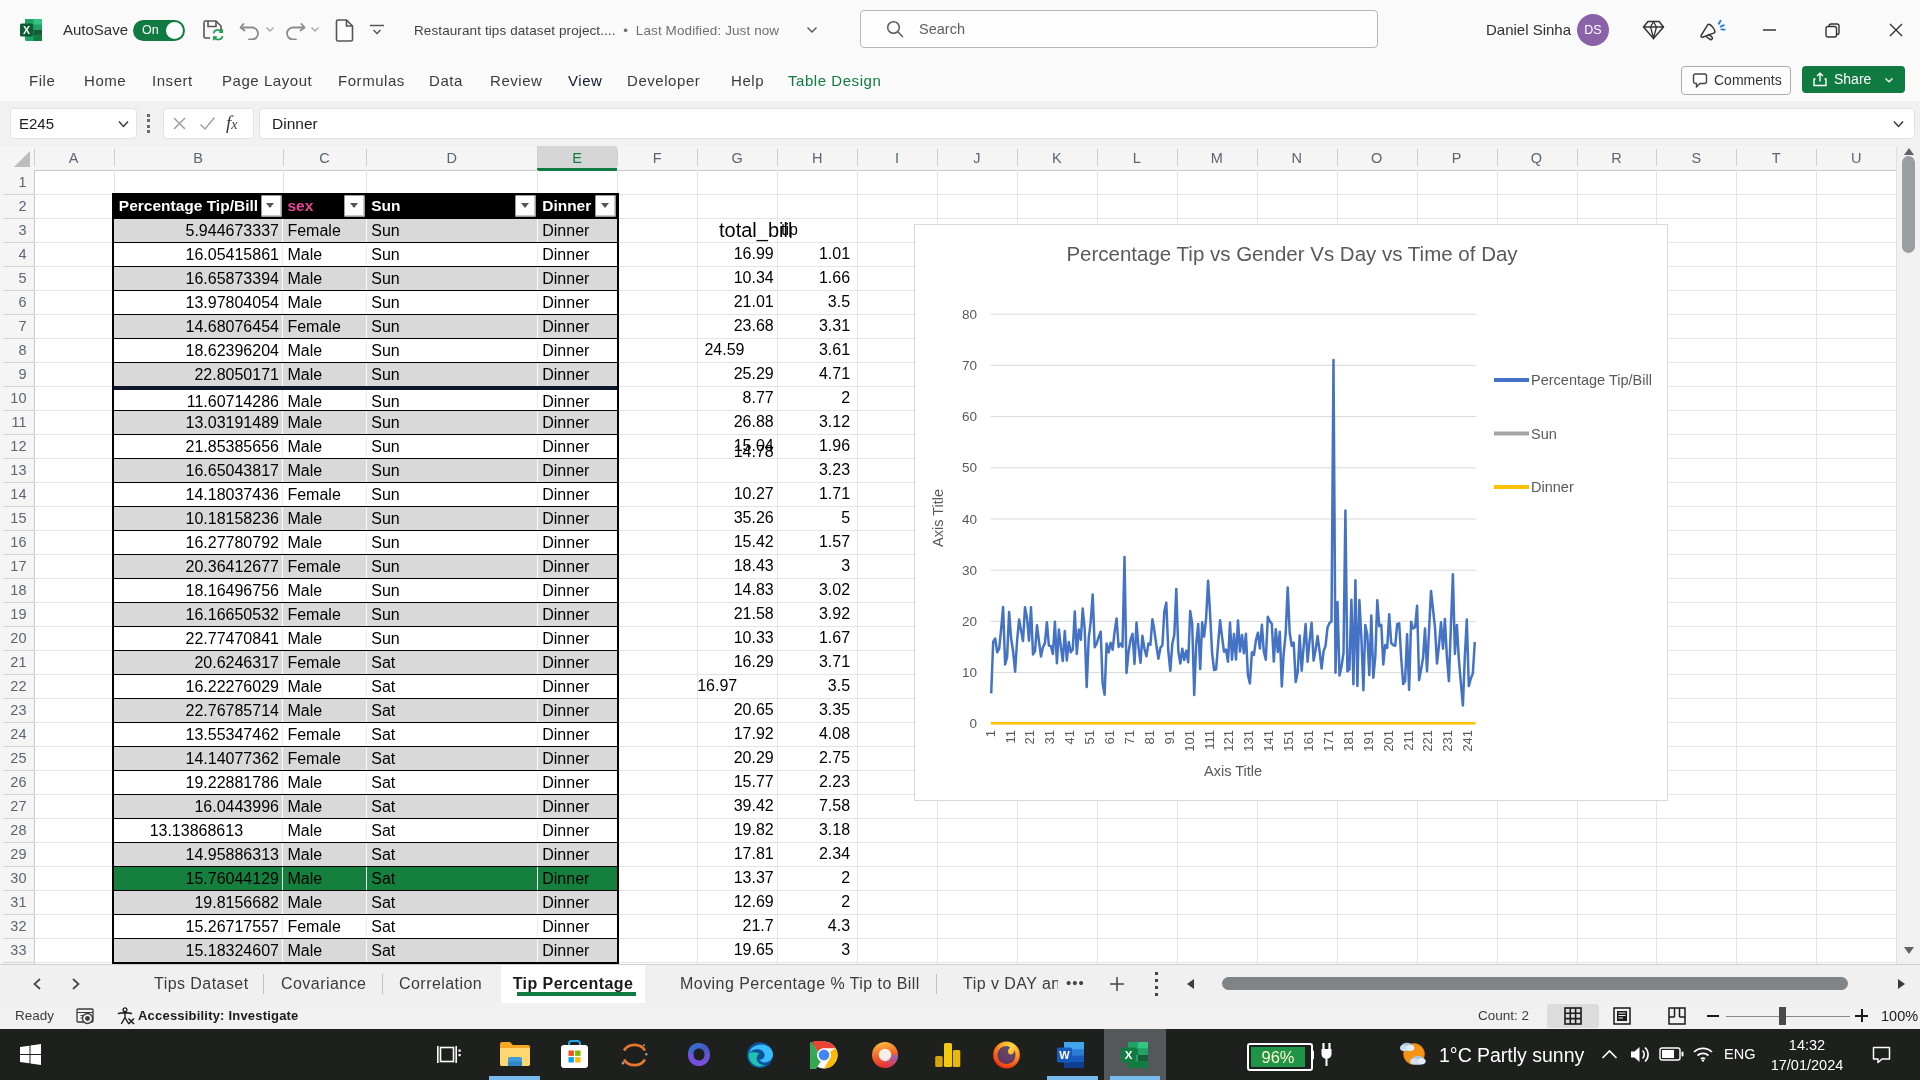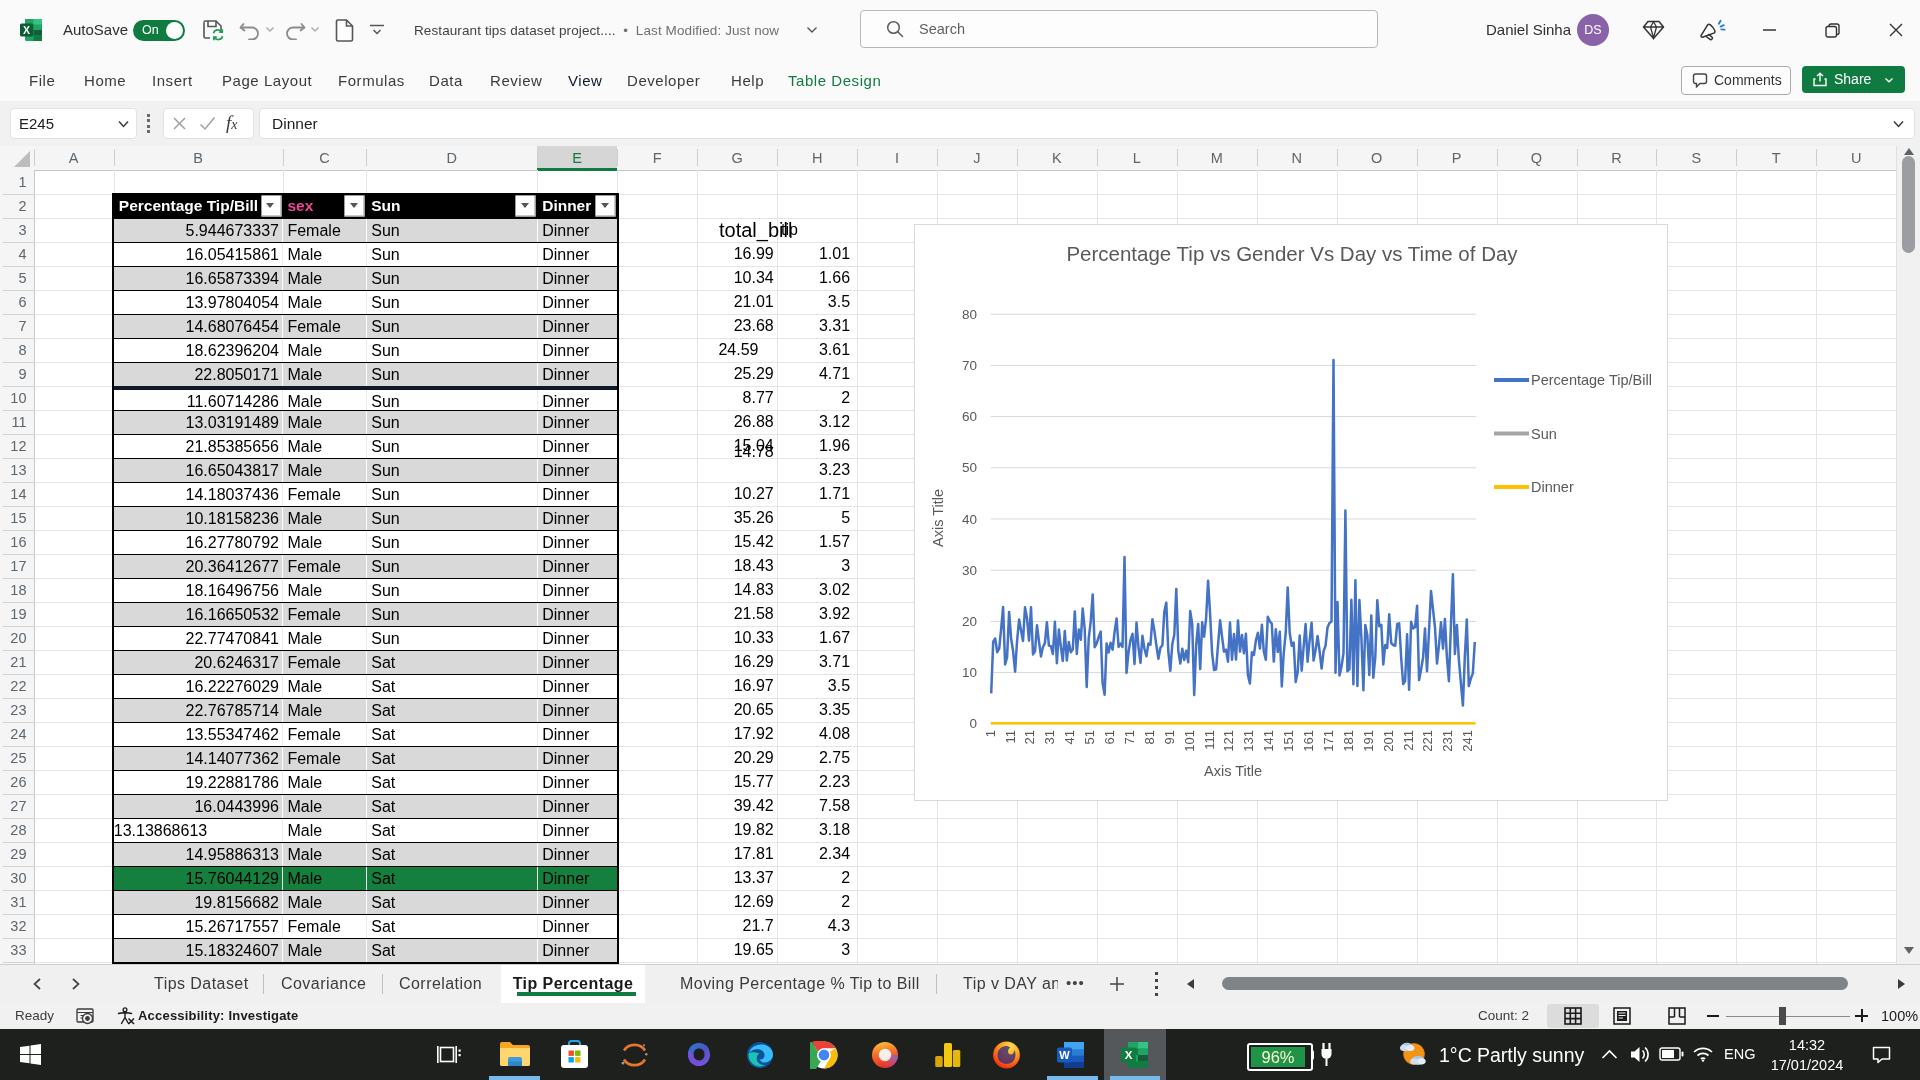--- a/index.html
+++ b/index.html
@@ -547,21 +547,21 @@
     <div style="position:absolute;left:112.25px;top:794px;width:506.6px;height:24px;background:#d9d9d9;border-top:1px solid #000;box-sizing:border-box">
       <div style="position:absolute;left:1.5px;top:0;width:165.2px;height:24px;text-align:right;font-size:16px;line-height:24.5px">16.0443996</div>
       <div style="position:absolute;left:169.75px;top:0;width:1px;height:24px;background:rgba(255,255,255,.95)"></div>
       <div style="position:absolute;left:175.2px;top:0;width:77.8px;height:24px;font-size:16px;line-height:24.5px">Male</div>
       <div style="position:absolute;left:253.5px;top:0;width:1px;height:24px;background:rgba(255,255,255,.95)"></div>
       <div style="position:absolute;left:259.0px;top:0;width:165.0px;height:24px;font-size:16px;line-height:24.5px">Sat</div>
       <div style="position:absolute;left:424.5px;top:0;width:1px;height:24px;background:rgba(255,255,255,.95)"></div>
       <div style="position:absolute;left:430.0px;top:0;width:74.0px;height:24px;font-size:16px;line-height:24.5px">Dinner</div>
     </div>
     <div style="position:absolute;left:112.25px;top:818px;width:506.6px;height:24px;background:#ffffff;border-top:1px solid #000;box-sizing:border-box">
-      <div style="position:absolute;left:1.5px;top:0;width:165.2px;height:24px;text-align:left;font-size:16px;line-height:24.5px">13.13868613</div>
+      <div style="position:absolute;left:1.5px;top:0;width:165.2px;height:24px;text-align:center;font-size:16px;line-height:24.5px">13.13868613</div>
       <div style="position:absolute;left:169.75px;top:0;width:1px;height:24px;background:#ececec"></div>
       <div style="position:absolute;left:175.2px;top:0;width:77.8px;height:24px;font-size:16px;line-height:24.5px">Male</div>
       <div style="position:absolute;left:253.5px;top:0;width:1px;height:24px;background:#ececec"></div>
       <div style="position:absolute;left:259.0px;top:0;width:165.0px;height:24px;font-size:16px;line-height:24.5px">Sat</div>
       <div style="position:absolute;left:424.5px;top:0;width:1px;height:24px;background:#ececec"></div>
       <div style="position:absolute;left:430.0px;top:0;width:74.0px;height:24px;font-size:16px;line-height:24.5px">Dinner</div>
     </div>
     <div style="position:absolute;left:112.25px;top:842px;width:506.6px;height:24px;background:#d9d9d9;border-top:1px solid #000;box-sizing:border-box">
       <div style="position:absolute;left:1.5px;top:0;width:165.2px;height:24px;text-align:right;font-size:16px;line-height:24.5px">14.95886313</div>
       <div style="position:absolute;left:169.75px;top:0;width:1px;height:24px;background:rgba(255,255,255,.95)"></div>
@@ -613,21 +613,21 @@
 <div style="position:absolute;left:719px;top:218px;width:100px;font-size:20px;line-height:24.5px">total_bill</div>
     <div style="position:absolute;left:781.1px;top:218px;width:60px;font-size:16px;line-height:24.5px">tip</div>
     <div style="position:absolute;left:697.2px;top:242px;width:76.5px;text-align:right;font-size:16px;line-height:24.5px">16.99</div>
     <div style="position:absolute;left:777.1px;top:242px;width:73px;text-align:right;font-size:16px;line-height:24.5px">1.01</div>
     <div style="position:absolute;left:697.2px;top:266px;width:76.5px;text-align:right;font-size:16px;line-height:24.5px">10.34</div>
     <div style="position:absolute;left:777.1px;top:266px;width:73px;text-align:right;font-size:16px;line-height:24.5px">1.66</div>
     <div style="position:absolute;left:697.2px;top:290px;width:76.5px;text-align:right;font-size:16px;line-height:24.5px">21.01</div>
     <div style="position:absolute;left:777.1px;top:290px;width:73px;text-align:right;font-size:16px;line-height:24.5px">3.5</div>
     <div style="position:absolute;left:697.2px;top:314px;width:76.5px;text-align:right;font-size:16px;line-height:24.5px">23.68</div>
     <div style="position:absolute;left:777.1px;top:314px;width:73px;text-align:right;font-size:16px;line-height:24.5px">3.31</div>
-    <div style="position:absolute;left:682px;top:338px;width:76.5px;text-align:right;font-size:16px;line-height:24.5px">24.59</div>
+    <div style="position:absolute;left:668px;top:338px;width:76.5px;text-align:right;font-size:16px;line-height:24.5px">24.59</div>
     <div style="position:absolute;left:777.1px;top:338px;width:73px;text-align:right;font-size:16px;line-height:24.5px">3.61</div>
     <div style="position:absolute;left:697.2px;top:362px;width:76.5px;text-align:right;font-size:16px;line-height:24.5px">25.29</div>
     <div style="position:absolute;left:777.1px;top:362px;width:73px;text-align:right;font-size:16px;line-height:24.5px">4.71</div>
     <div style="position:absolute;left:697.2px;top:386px;width:76.5px;text-align:right;font-size:16px;line-height:24.5px">8.77</div>
     <div style="position:absolute;left:777.1px;top:386px;width:73px;text-align:right;font-size:16px;line-height:24.5px">2</div>
     <div style="position:absolute;left:697.2px;top:410px;width:76.5px;text-align:right;font-size:16px;line-height:24.5px">26.88</div>
     <div style="position:absolute;left:777.1px;top:410px;width:73px;text-align:right;font-size:16px;line-height:24.5px">3.12</div>
     <div style="position:absolute;left:697.2px;top:434px;width:76.5px;text-align:right;font-size:16px;line-height:24.5px">15.04</div>
     <div style="position:absolute;left:777.1px;top:434px;width:73px;text-align:right;font-size:16px;line-height:24.5px">1.96</div>
     <div style="position:absolute;left:697.2px;top:440px;width:76.5px;text-align:right;font-size:16px;line-height:24.5px">14.78</div>
@@ -641,21 +641,21 @@
     <div style="position:absolute;left:697.2px;top:554px;width:76.5px;text-align:right;font-size:16px;line-height:24.5px">18.43</div>
     <div style="position:absolute;left:777.1px;top:554px;width:73px;text-align:right;font-size:16px;line-height:24.5px">3</div>
     <div style="position:absolute;left:697.2px;top:578px;width:76.5px;text-align:right;font-size:16px;line-height:24.5px">14.83</div>
     <div style="position:absolute;left:777.1px;top:578px;width:73px;text-align:right;font-size:16px;line-height:24.5px">3.02</div>
     <div style="position:absolute;left:697.2px;top:602px;width:76.5px;text-align:right;font-size:16px;line-height:24.5px">21.58</div>
     <div style="position:absolute;left:777.1px;top:602px;width:73px;text-align:right;font-size:16px;line-height:24.5px">3.92</div>
     <div style="position:absolute;left:697.2px;top:626px;width:76.5px;text-align:right;font-size:16px;line-height:24.5px">10.33</div>
     <div style="position:absolute;left:777.1px;top:626px;width:73px;text-align:right;font-size:16px;line-height:24.5px">1.67</div>
     <div style="position:absolute;left:697.2px;top:650px;width:76.5px;text-align:right;font-size:16px;line-height:24.5px">16.29</div>
     <div style="position:absolute;left:777.1px;top:650px;width:73px;text-align:right;font-size:16px;line-height:24.5px">3.71</div>
-    <div style="position:absolute;left:697.2px;top:674px;width:76.5px;text-align:right;font-size:16px;line-height:24.5px">16.97</div>
+    <div style="position:absolute;left:697.2px;top:674px;width:76.5px;text-align:left;font-size:16px;line-height:24.5px">16.97</div>
     <div style="position:absolute;left:777.1px;top:674px;width:73px;text-align:right;font-size:16px;line-height:24.5px">3.5</div>
     <div style="position:absolute;left:697.2px;top:698px;width:76.5px;text-align:right;font-size:16px;line-height:24.5px">20.65</div>
     <div style="position:absolute;left:777.1px;top:698px;width:73px;text-align:right;font-size:16px;line-height:24.5px">3.35</div>
     <div style="position:absolute;left:697.2px;top:722px;width:76.5px;text-align:right;font-size:16px;line-height:24.5px">17.92</div>
     <div style="position:absolute;left:777.1px;top:722px;width:73px;text-align:right;font-size:16px;line-height:24.5px">4.08</div>
     <div style="position:absolute;left:697.2px;top:746px;width:76.5px;text-align:right;font-size:16px;line-height:24.5px">20.29</div>
     <div style="position:absolute;left:777.1px;top:746px;width:73px;text-align:right;font-size:16px;line-height:24.5px">2.75</div>
     <div style="position:absolute;left:697.2px;top:770px;width:76.5px;text-align:right;font-size:16px;line-height:24.5px">15.77</div>
     <div style="position:absolute;left:777.1px;top:770px;width:73px;text-align:right;font-size:16px;line-height:24.5px">2.23</div>
     <div style="position:absolute;left:697.2px;top:794px;width:76.5px;text-align:right;font-size:16px;line-height:24.5px">39.42</div>

